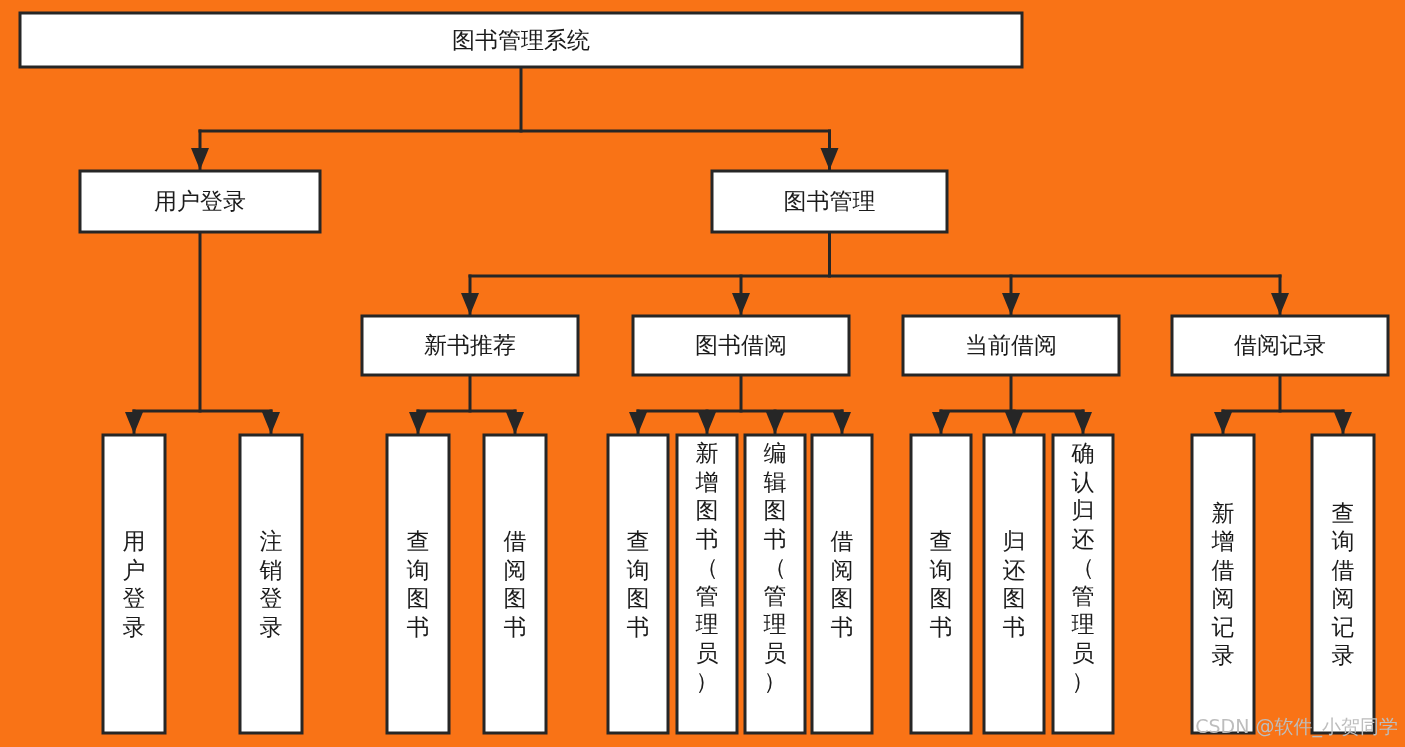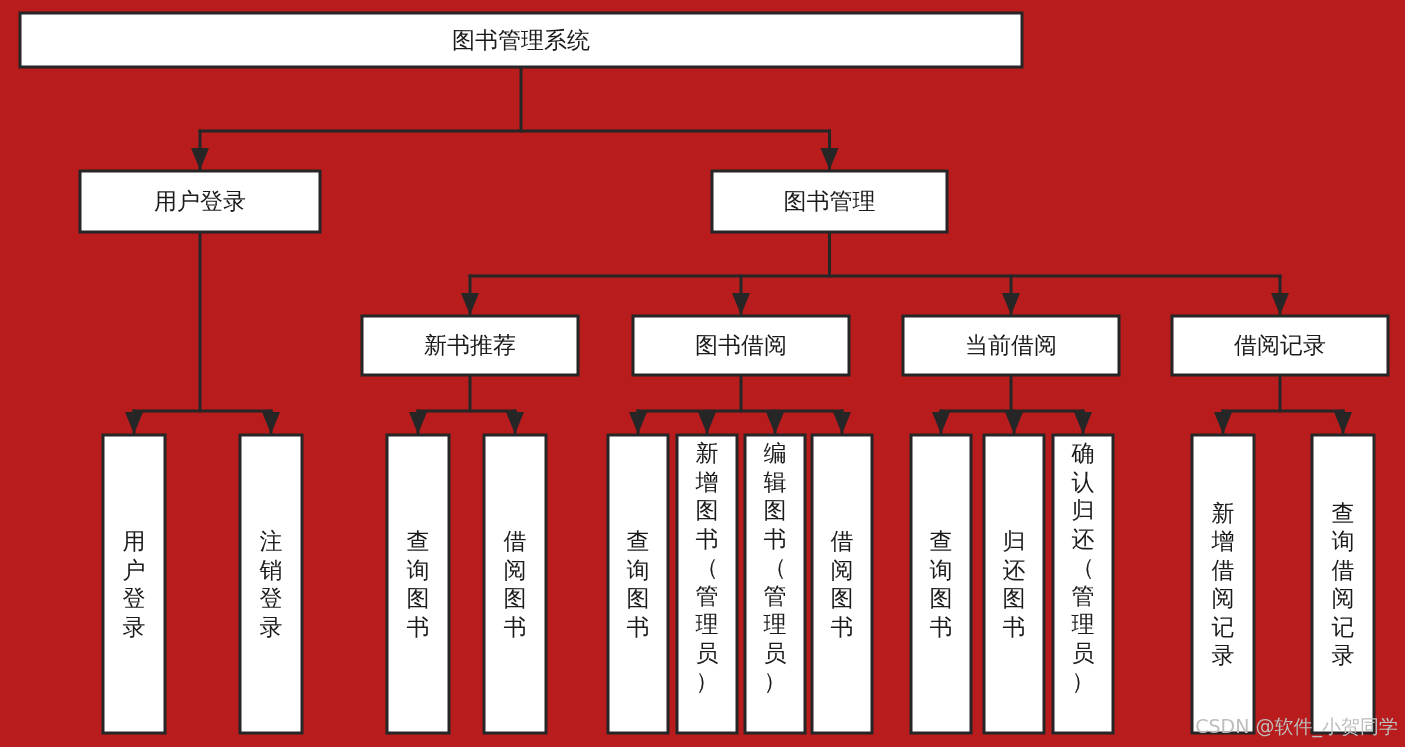--- a/index.html
+++ b/index.html
@@ -11,21 +11,21 @@
     width: 1405px;
     height: 747px;
     font-family: "DejaVu Sans", "Liberation Sans", sans-serif;
     overflow: hidden;
     position: relative;
   }
   #diagram-root {
     position: relative;
     width: 1405px;
     height: 747px;
-    background: #b91c1c;
+    background: #f97316;
   }
   svg.diagram-canvas {
     position: absolute;
     left: 0;
     top: 0;
     width: 1405px;
     height: 747px;
   }
   .node-box {
     fill: #ffffff;

